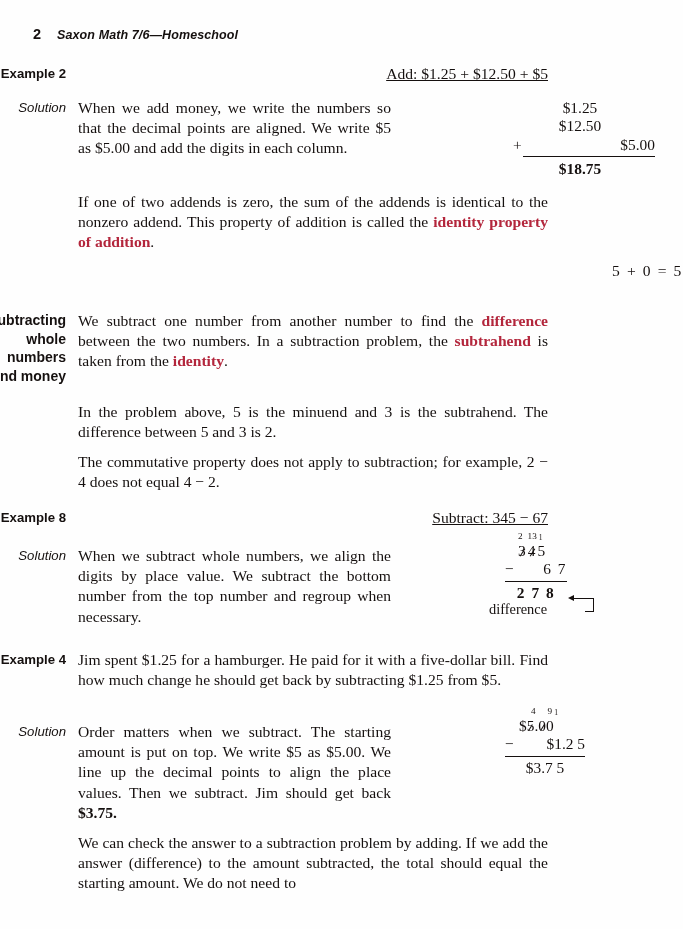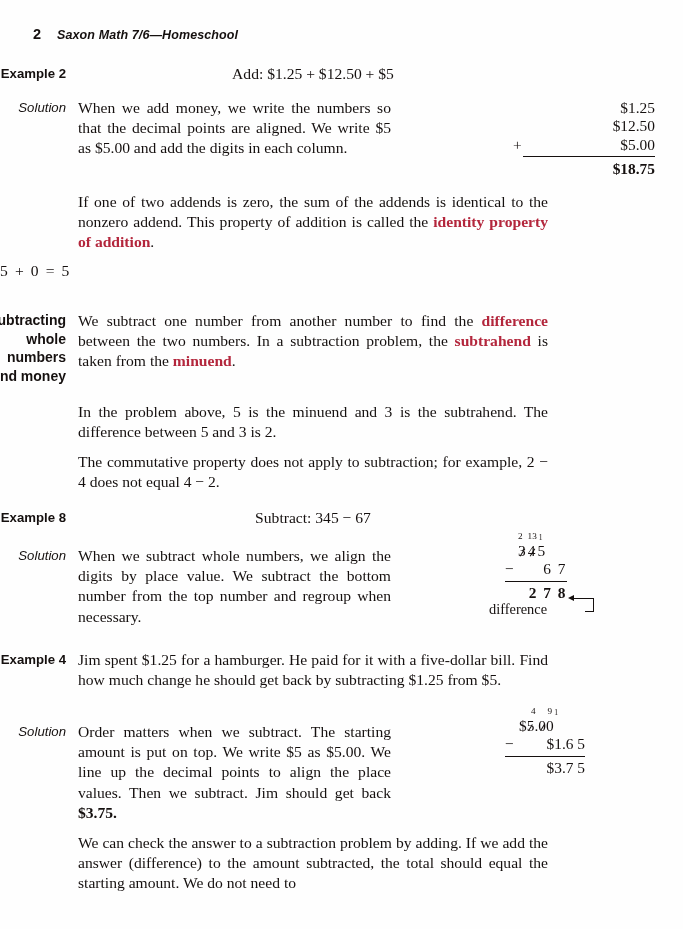--- a/index.html
+++ b/index.html
@@ -85,50 +85,50 @@
   }
 
   .body-col {
     font-size: 15.6px;
     line-height: 20.2px;
     text-align: justify;
     color: #15100f;
   }
   .body-col.narrow { width: 313px; }
   .body-col.wide   { width: 470px; }
-  .nojust { text-align: center; }
+  .nojust { text-align: right; text-decoration: underline; }
 
   .term {
     color: #b3263c;
     font-weight: bold;
   }
   .bold { font-weight: bold; margin-top: 22px; }
 
   
   .equation {
     position: absolute;
     width: 683px;
     left: 0;
-    text-align: left;
+    text-align: right;
     font-size: 15.6px;
     letter-spacing: 1.6px;
     color: #15100f;
   }
 
   
   .work {
     position: absolute;
     font-size: 15.4px;
     line-height: 18.4px;
     color: #15100f;
     white-space: nowrap;
   }
   .work-row {
     display: flex;
-    justify-content: flex-end;
+    justify-content: center;
     align-items: baseline;
   }
   .work-op {
     margin-right: auto;
     padding-right: 10px;
   }
   .work-rule {
     border-top: 1.3px solid #15100f;
     margin-top: 2px;
     margin-bottom: 2.5px;
@@ -235,21 +235,21 @@
   <div class="equation" style="top:262px;">5 + 0 = 5</div>
 
   <div class="block" style="top:311px; left:-30px;">
     <div class="gutter">
       <div class="lbl-section">Subtracting</div>
       <div class="lbl-section">whole</div>
       <div class="lbl-section">numbers</div>
       <div class="lbl-section">and money</div>
     </div>
     <div class="body-col wide">
-      <span>We subtract one number from another number to find the </span><span class="term">difference</span><span> between the two numbers. In a subtraction problem, the </span><span class="term">subtrahend</span><span> is taken from the </span><span class="term">minuend</span><span>.</span>
+      <span>We subtract one number from another number to find the </span><span class="term">difference</span><span> between the two numbers. In a subtraction problem, the </span><span class="term">subtrahend</span><span> is taken from the </span><span class="term">identity</span><span>.</span>
     </div>
   </div>
 
 
   <div class="block" style="top:402px; left:-30px;">
     <div class="gutter"></div>
     <div class="body-col wide">In the problem above, 5 is the minuend and 3 is the subtrahend. The difference between 5 and 3 is 2.</div>
   </div>
 
   <div class="block" style="top:452px; left:-30px;">
@@ -317,21 +317,21 @@
     </div>
     <div class="work-row" style="justify-content:flex-start;padding-left:14px;">
       <span>$</span>
         <span class="strike">5</span>
         <span>.</span>
         <span class="strike">0</span>
         <span>0</span>
     </div>
     <div class="work-row" style="width:80px;">
       <span class="work-op">−</span>
-      <span>$1.6 5</span>
+      <span>$1.2 5</span>
     </div>
     <div class="work-rule" style="width:80px;"></div>
     <div class="work-row" style="width:80px;">
       <span>$3.7 5</span>
     </div>
   </div>
 
   <div class="block" style="top:833px; left:-30px;">
     <div class="gutter"></div>
     <div class="body-col wide">We can check the answer to a subtraction problem by adding. If we add the answer (difference) to the amount subtracted, the total should equal the starting amount. We do not need to</div>

